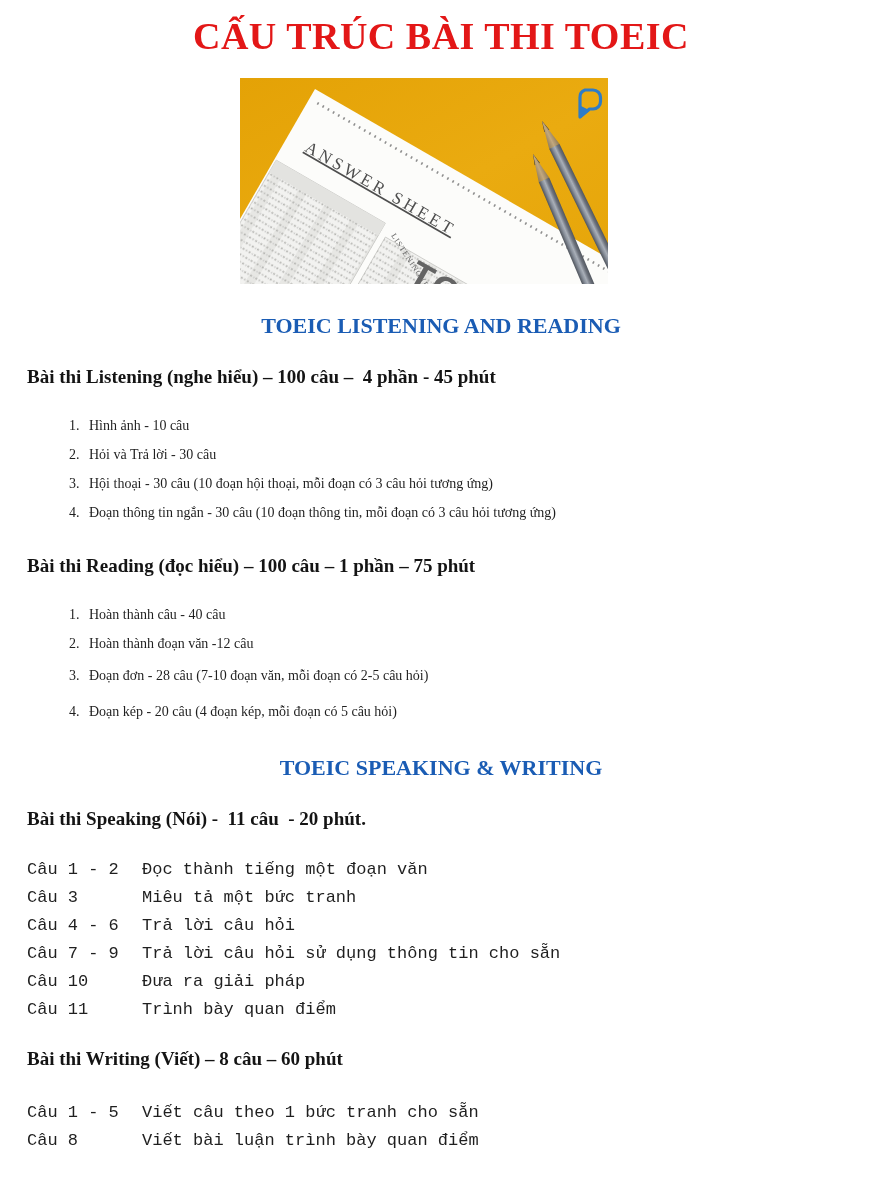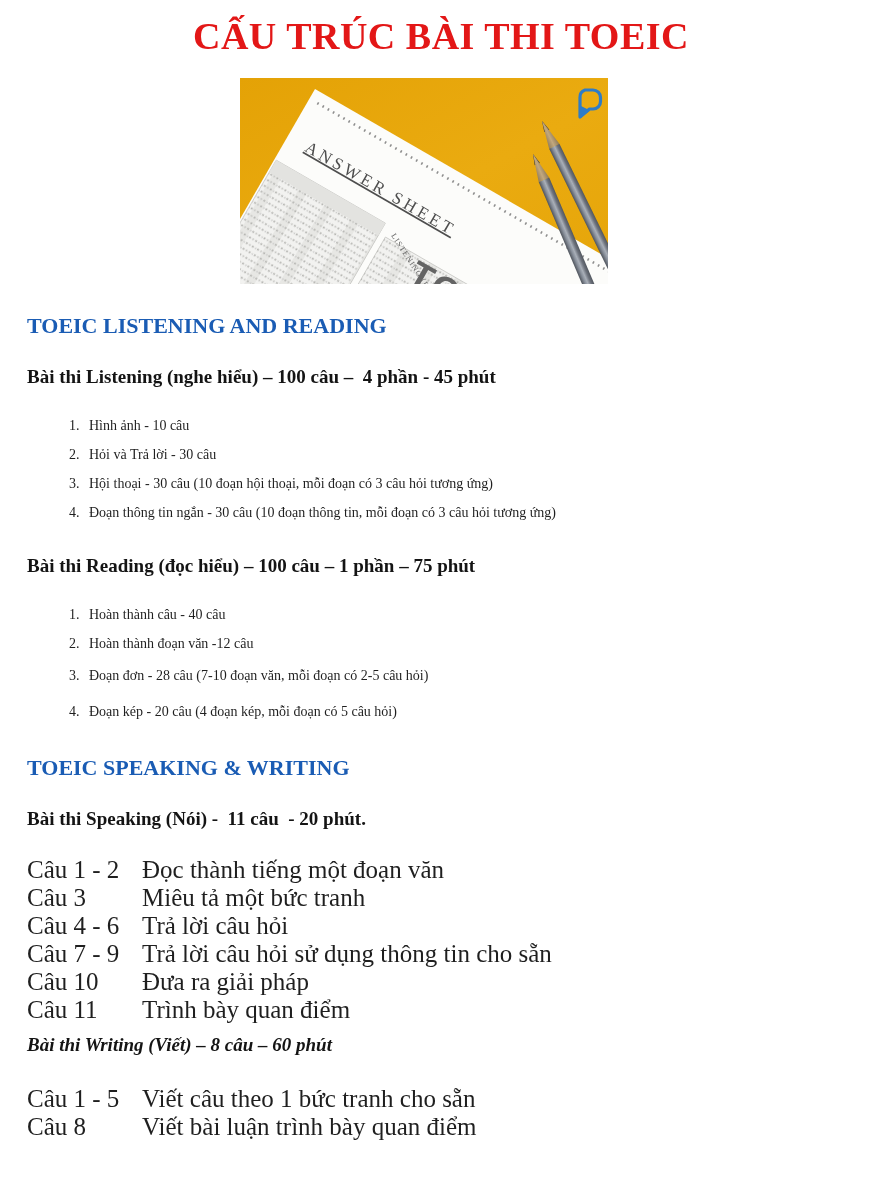--- a/index.html
+++ b/index.html
@@ -26,48 +26,50 @@
     margin:20px 0 0 213px;
     width:368px;height:206px;
   }
 
   .section-heading{
     margin:29px 0 0 0;
     font-size:22px;
     font-weight:bold;
     color:#1A5CB4;
     line-height:1.15;
+    text-align:center;
   }
   .sub-title{
     margin:28px 0 0 0;
     font-size:19px;
     font-weight:bold;
     color:#141414;
     line-height:1.2;
     white-space:pre-wrap;
   }
-  .sub-title.tight{margin-top:10px;font-style:italic;}
+  .sub-title.tight{margin-top:24px;}
 
   ol.exam-list{
     margin:22px 0 0 0;
     padding:0 0 0 56px;
     font-size:14px;
     line-height:29px;
   }
   ol.exam-list li{
     text-align:justify;
     padding-left:6px;
   }
   ol.exam-list li.sp3{margin-top:3px;}
   ol.exam-list li.sp6{margin-top:7px;}
 
   .qtable{
     margin-top:25px;
-    font-size:25px;
+    font-size:17px;
     line-height:28px;
+    font-family:Liberation Mono, monospace;
   }
   .qtable.compact{margin-top:28px;}
   .qrow{display:flex;}
   .qlabel{flex:none;width:115px;}
   .qdesc{flex:1;}
 </style>
 </head>
 <body>
 
 <div class="page">

